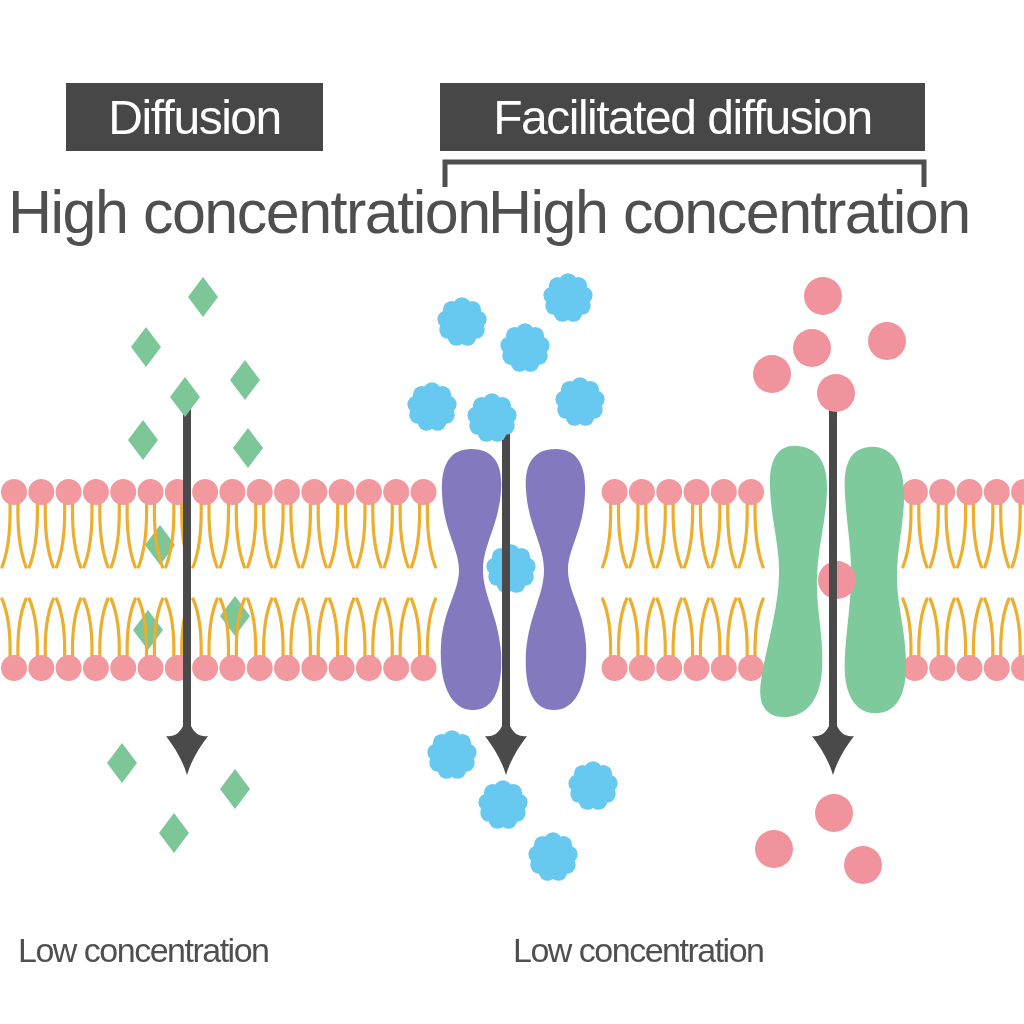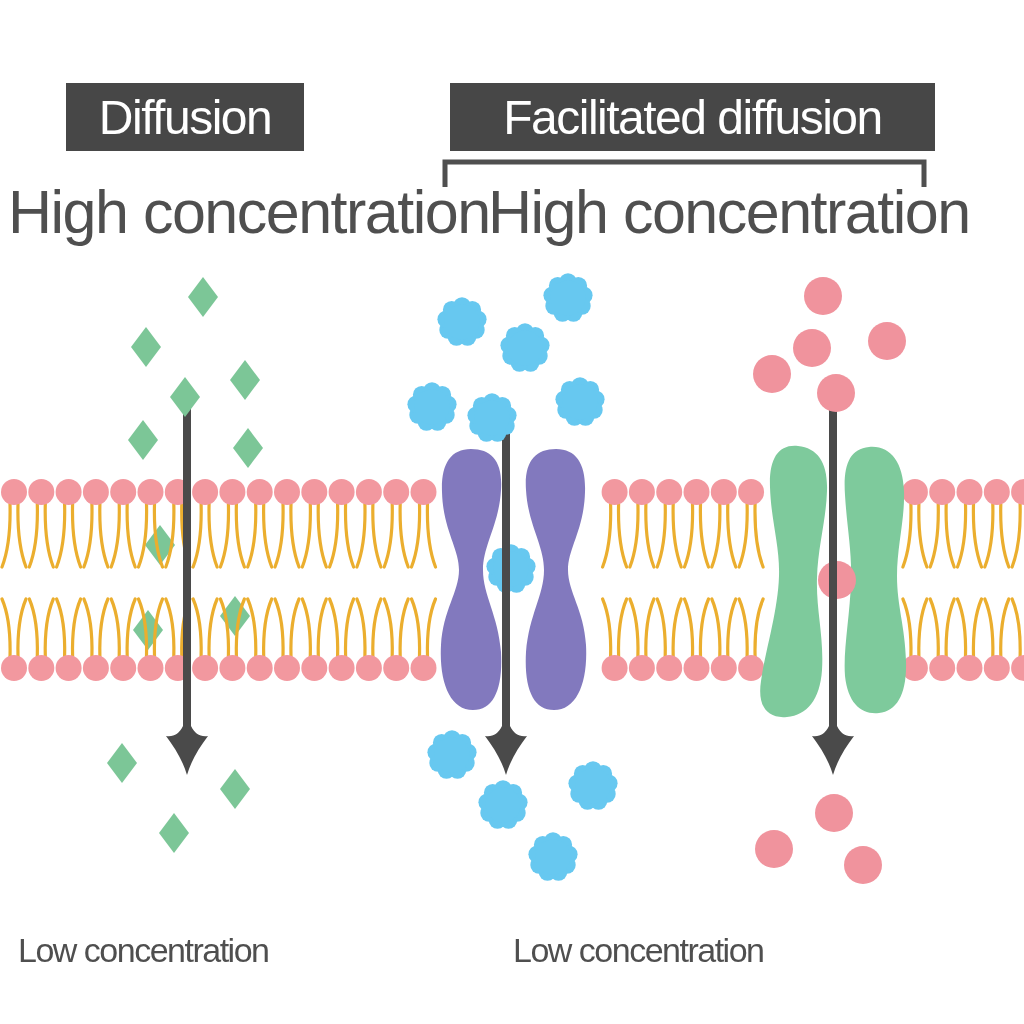--- a/index.html
+++ b/index.html
@@ -13,22 +13,22 @@
   .canvas svg{position:absolute;left:0;top:0;}
   .title-box{
     position:absolute;
     display:flex;align-items:center;justify-content:center;
     color:#ffffff;
     font-size:48px;
     letter-spacing:-1.5px;
     font-weight:400;
     white-space:nowrap;
   }
-  .t-diff{left:66px;top:83px;width:238px;height:68px;}
-  .t-fac{left:450px;top:83px;width:485px;height:68px;}
+  .t-diff{left:66px;top:83px;width:257px;height:68px;}
+  .t-fac{left:440px;top:83px;width:485px;height:68px;}
   .conc-label{
     position:absolute;
     color:#4f4f4f;
     white-space:nowrap;
     letter-spacing:-1.5px;
     font-weight:400;
     line-height:1.15;
   }
   .high{font-size:61px;}
   .low{font-size:34px;}

